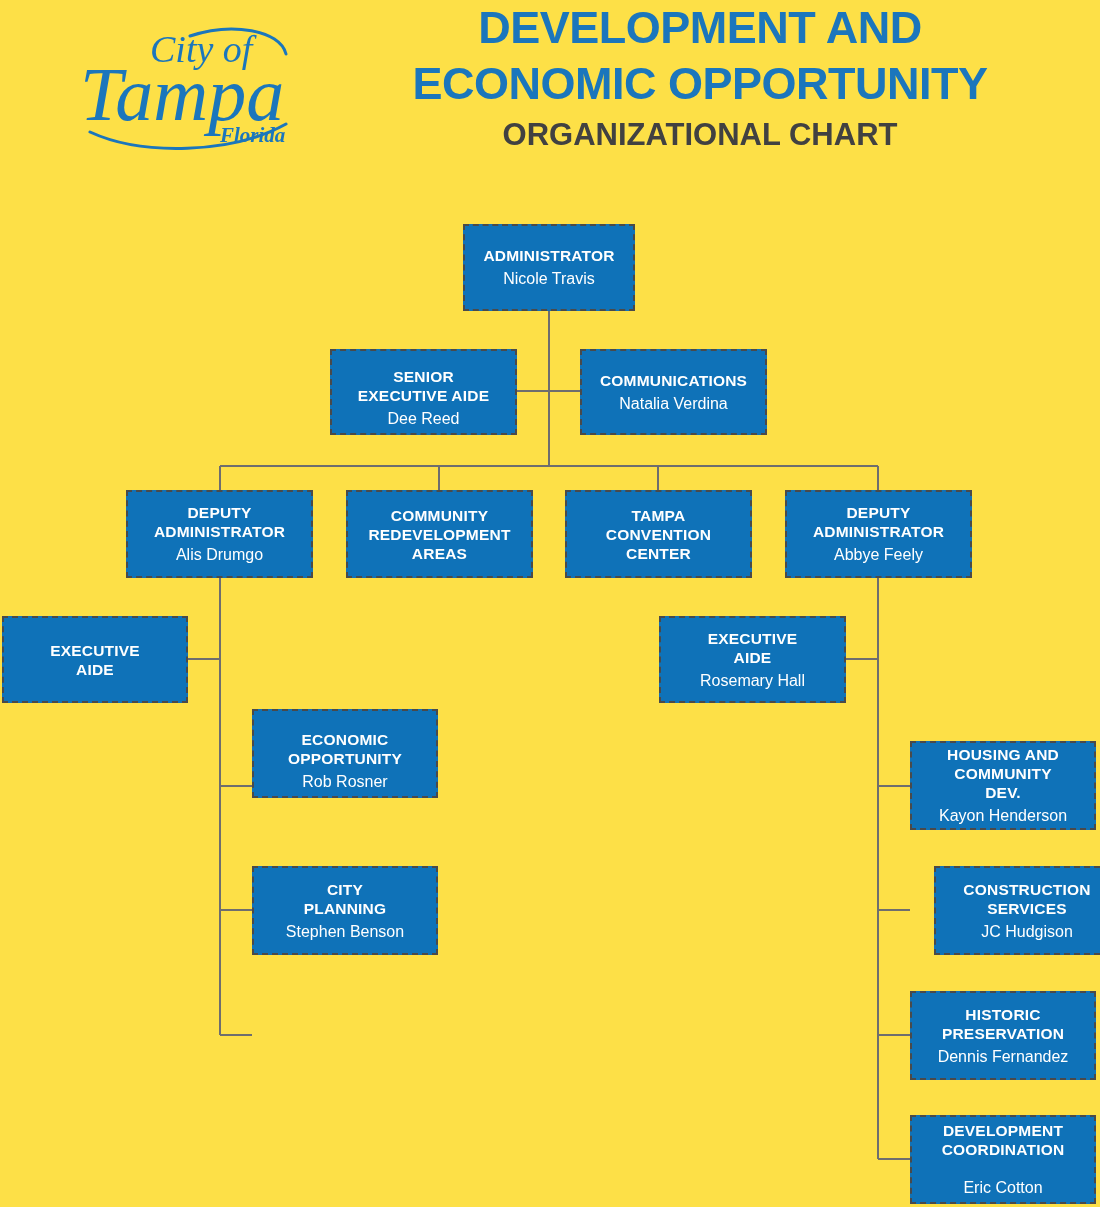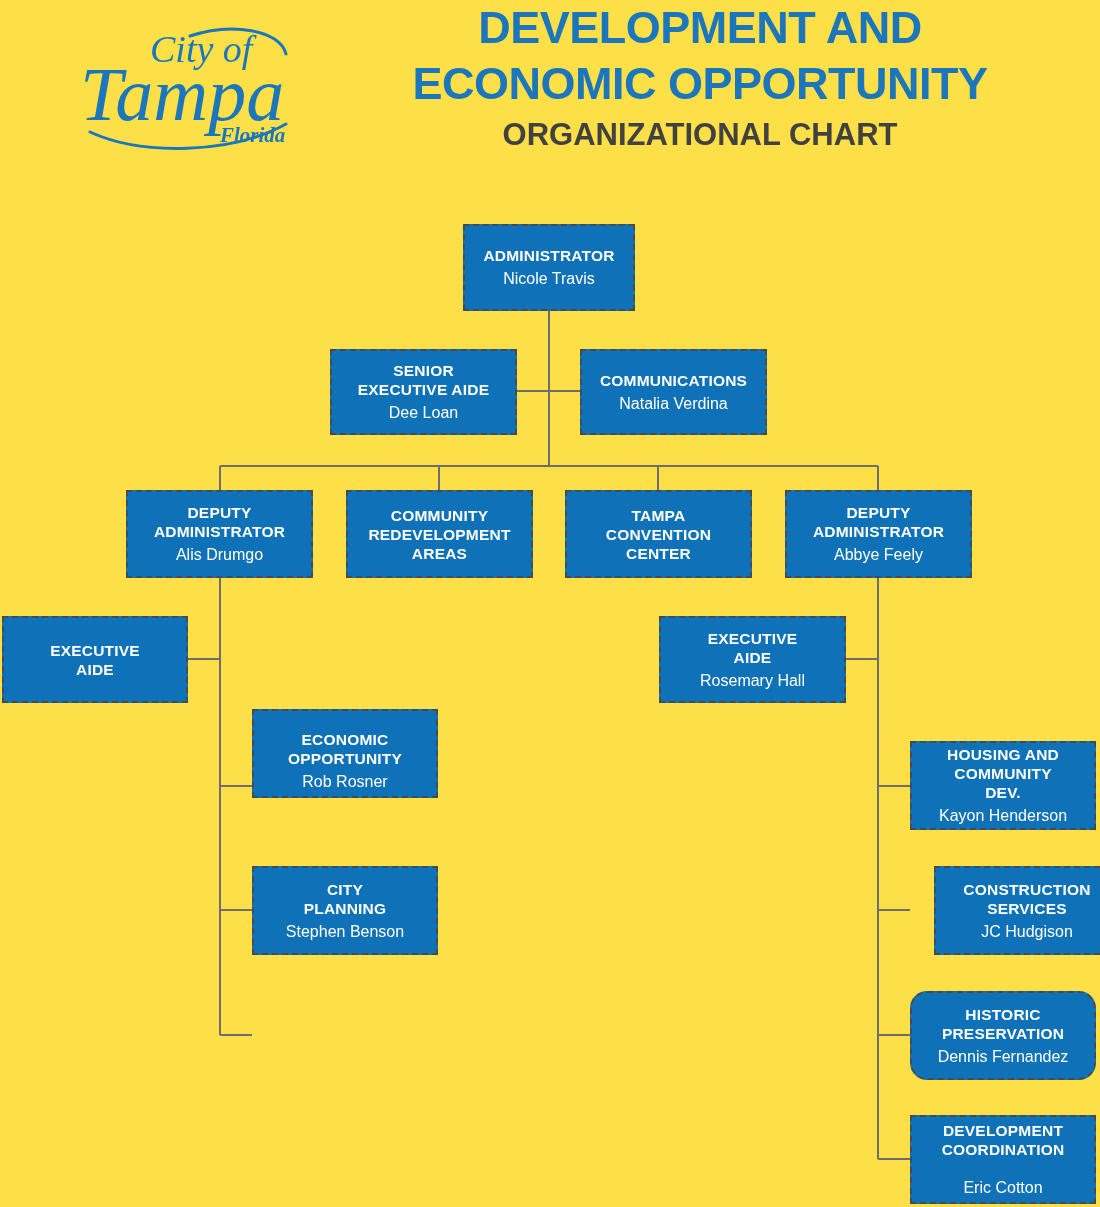--- a/index.html
+++ b/index.html
@@ -165,24 +165,24 @@
       <line x1="878" y1="1035" x2="910" y2="1035"></line>
       <line x1="878" y1="1159" x2="910" y2="1159"></line>
     </g>
   </svg>
 
   <div class="node" style="left:463px; top:224px; width:172px; height:87px;">
     <div class="n-title">ADMINISTRATOR</div>
     <div class="n-name">Nicole Travis</div>
   </div>
 
-  <div class="node" style="left:330px; top:349px; width:187px; height:86px;">
+  <div class="node" style="left:330px; top:349px; width:187px; height:86px;justify-content:flex-end;">
     <div class="n-title">SENIOR
 EXECUTIVE AIDE</div>
-    <div class="n-name">Dee Loan</div>
+    <div class="n-name">Dee Reed</div>
   </div>
 
   <div class="node" style="left:580px; top:349px; width:187px; height:86px;">
     <div class="n-title">COMMUNICATIONS</div>
     <div class="n-name">Natalia Verdina</div>
   </div>
 
   <div class="node" style="left:126px; top:490px; width:187px; height:88px;">
     <div class="n-title">DEPUTY
 ADMINISTRATOR</div>
@@ -238,21 +238,21 @@
 COMMUNITY DEV.</div>
     <div class="n-name">Kayon Henderson</div>
   </div>
 
   <div class="node" style="left:934px; top:866px; width:186px; height:89px;text-align:center;">
     <div class="n-title">CONSTRUCTION
 SERVICES</div>
     <div class="n-name">JC Hudgison</div>
   </div>
 
-  <div class="node" style="left:910px; top:991px; width:186px; height:89px;border-radius:17px;">
+  <div class="node" style="left:910px; top:991px; width:186px; height:89px;">
     <div class="n-title">HISTORIC
 PRESERVATION</div>
     <div class="n-name">Dennis Fernandez</div>
   </div>
 
   <div class="node" style="left:910px; top:1115px; width:186px; height:89px;justify-content:space-between;">
     <div class="n-title">DEVELOPMENT
 COORDINATION</div>
     <div class="n-name">Eric Cotton</div>
   </div>

